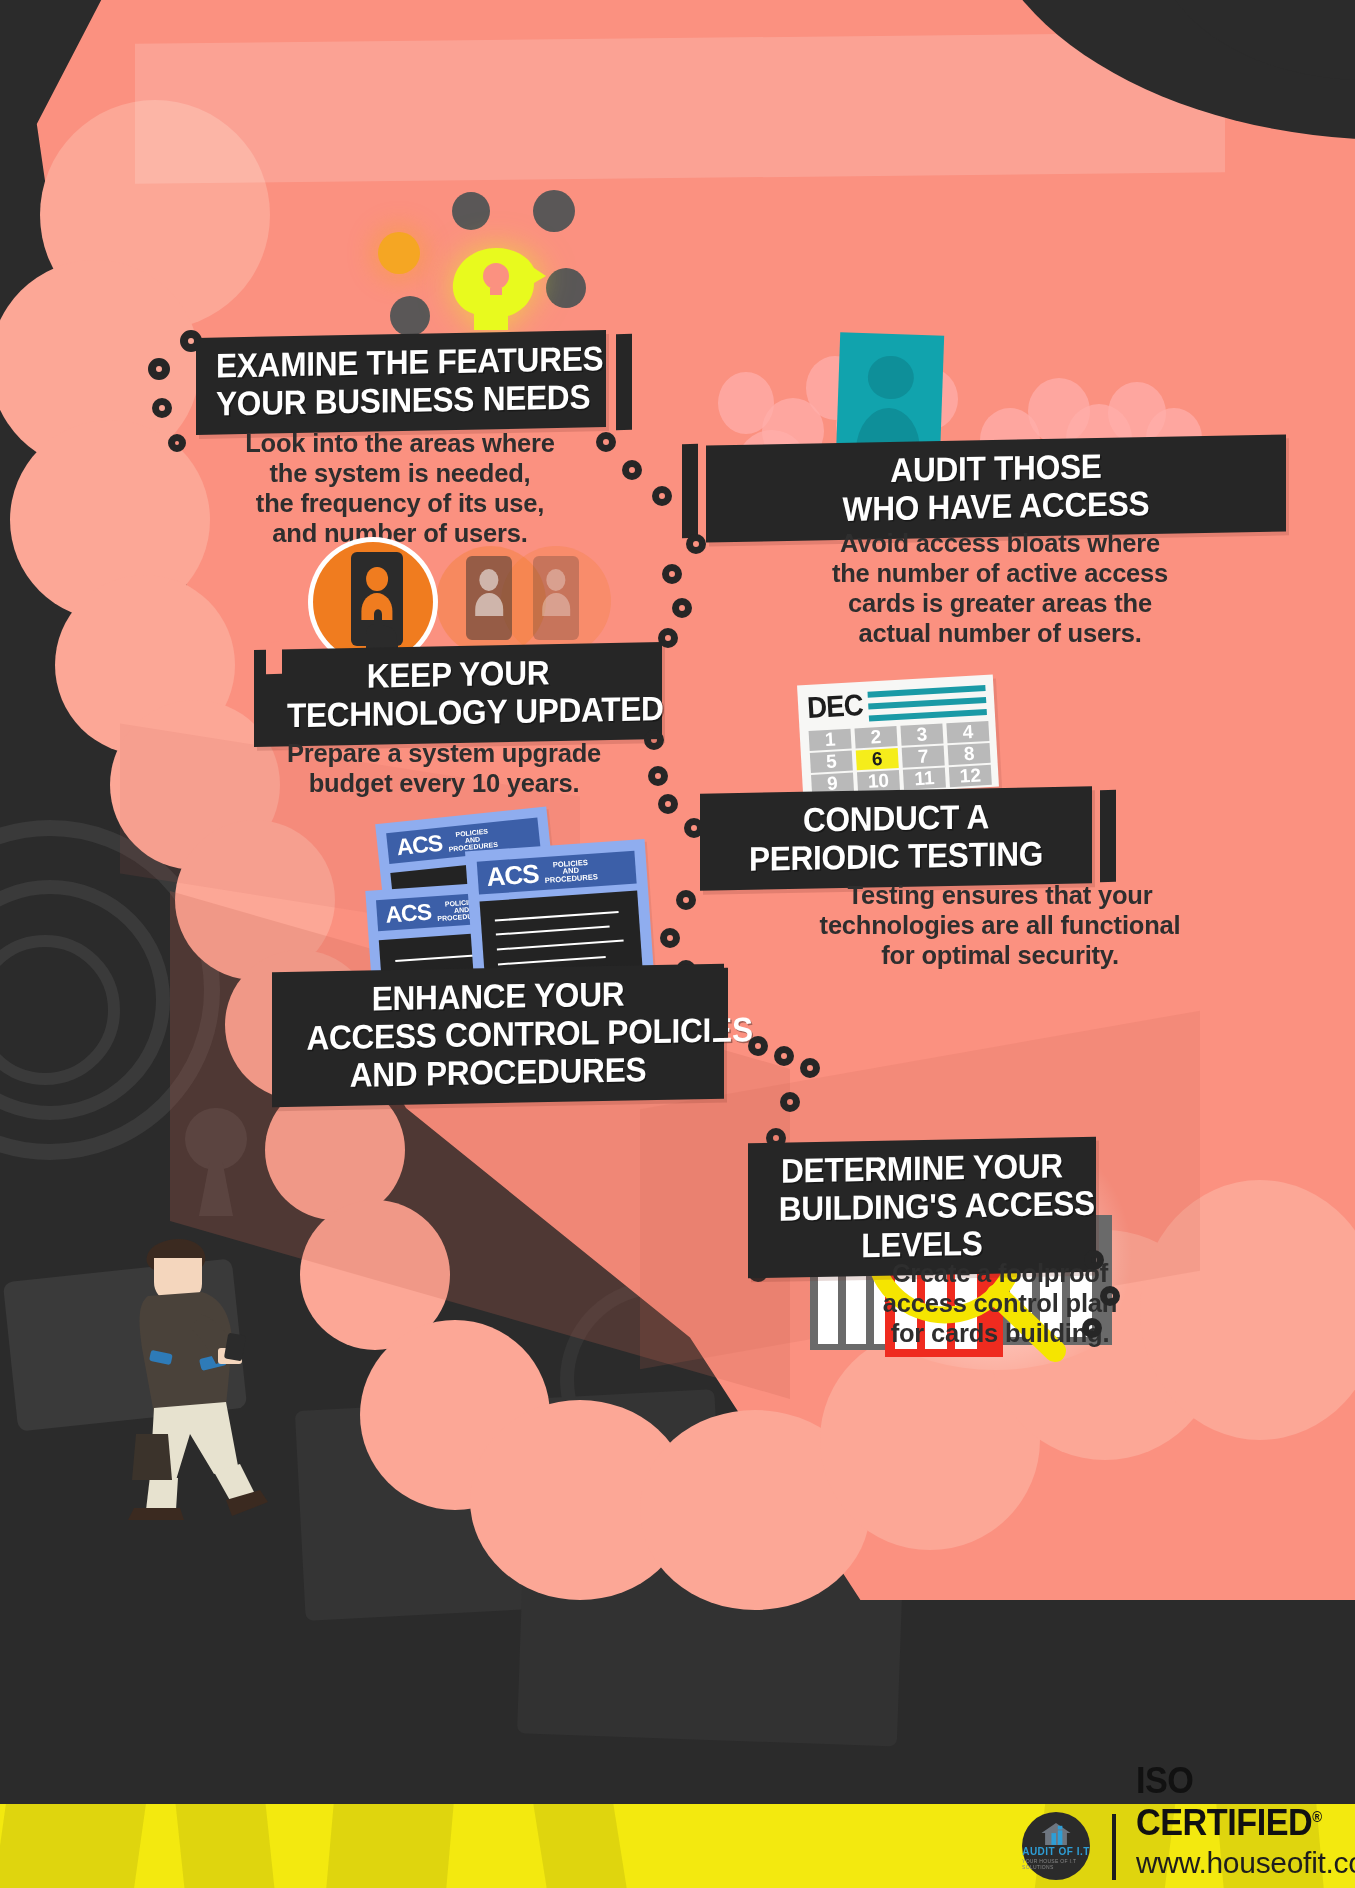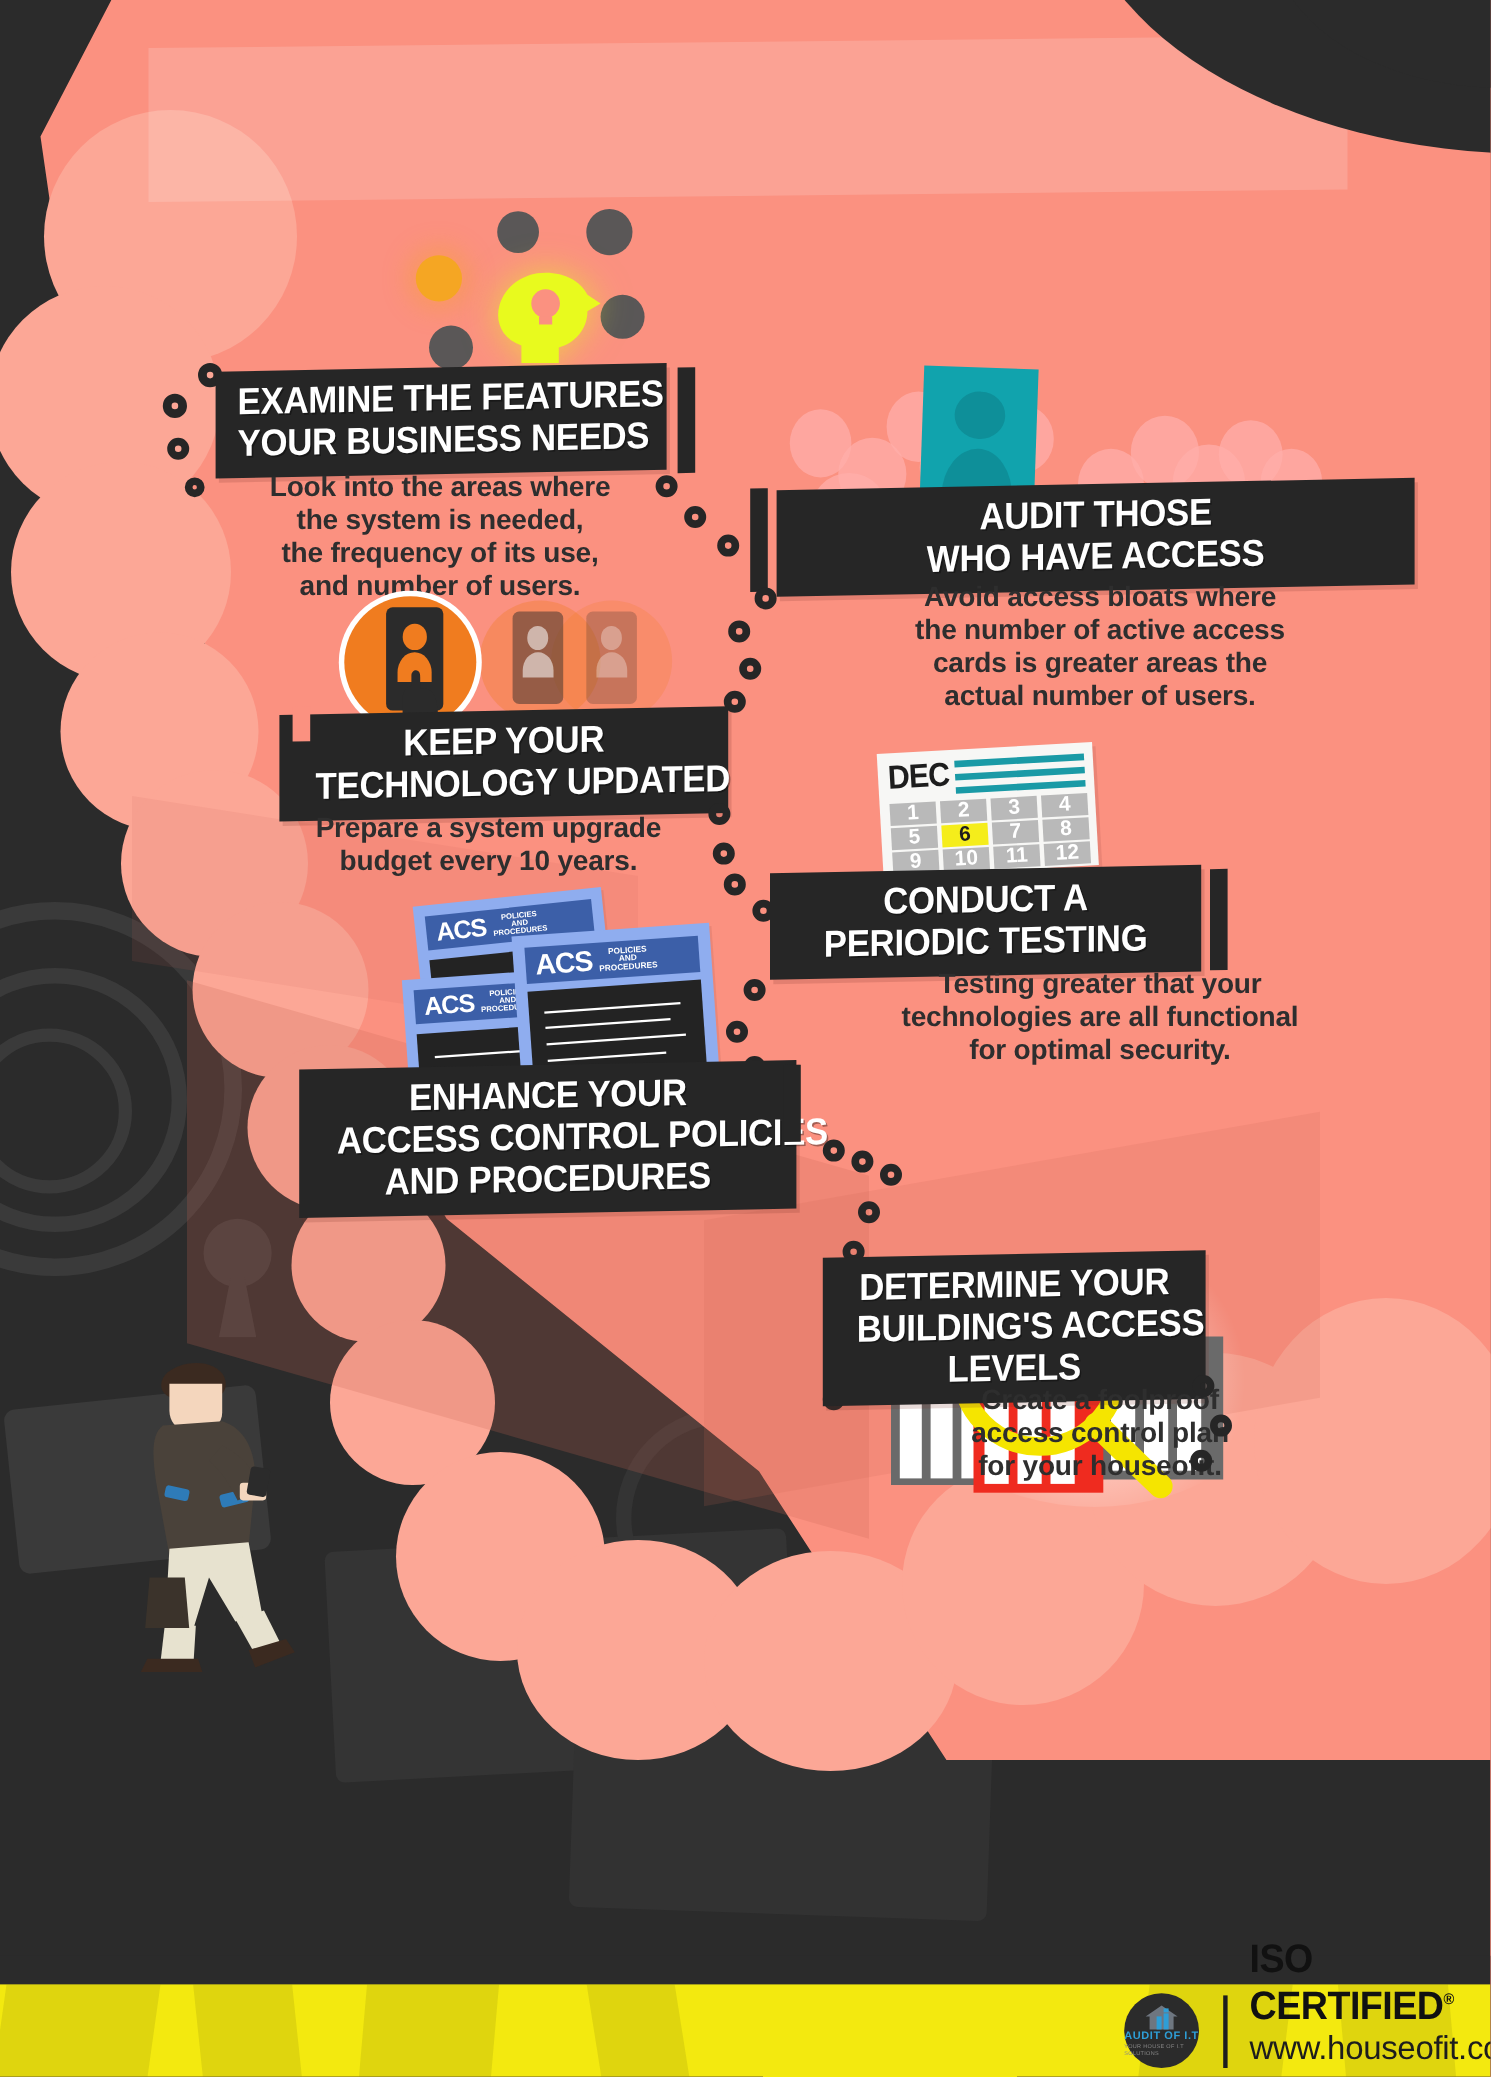--- a/index.html
+++ b/index.html
@@ -341,21 +341,21 @@
     <div class="cal-cell" style="left:101px;top:90px; width:42px; height:20px;">11</div>
     <div class="cal-cell" style="left:147px;top:90px; width:42px; height:20px;">12</div>
   </div>
 
   <div class="banner ctr" style="left:700px; top:790px; width:392px;">
     <div class="bt">CONDUCT A</div>
     <div class="bt">PERIODIC TESTING</div>
   </div>
   <div class="tick" style="left:1100px; top:790px; height:92px;"></div>
 
-  <div class="para" style="left:700px; top:880px; width:600px; white-space:pre-line;">Testing greater that your
+  <div class="para" style="left:700px; top:880px; width:600px; white-space:pre-line;">Testing ensures that your
 technologies are all functional
 for optimal security.</div>
 
   <div class="ring" style="left:676px; top:890px; width:20px; height:20px; border-width:7px;"></div>
   <div class="ring" style="left:660px; top:928px; width:20px; height:20px; border-width:7px;"></div>
   <div class="ring" style="left:676px; top:960px; width:20px; height:20px; border-width:7px;"></div>
 
   <div class="doc" style="left:382px; top:815px; width:172px; height:140px; transform:rotate(-6deg);">
     <div class="band">
       <span class="acs" style="font-size:23px;">ACS</span>
@@ -448,21 +448,21 @@
   </div>
 
   <div class="banner ctr" style="left:748px; top:1140px; width:348px;">
     <div class="bt">DETERMINE YOUR</div>
     <div class="bt">BUILDING'S ACCESS</div>
     <div class="bt">LEVELS</div>
   </div>
 
   <div class="para" style="left:760px; top:1258px; width:480px; white-space:pre-line;">Create a foolproof
 access control plan
-for your houseofit.</div>
+for cards building.</div>
 
   <div class="ring" style="left:1084px; top:1250px; width:20px; height:20px; border-width:7px;"></div>
   <div class="ring" style="left:1100px; top:1286px; width:20px; height:20px; border-width:7px;"></div>
   <div class="ring" style="left:1082px; top:1318px; width:20px; height:20px; border-width:7px;"></div>
 
   <div style="position:absolute; left:50px; top:1228px; width:230px; height:300px;">
     <svg viewBox="0 0 230 300" width="230" height="300">
 
       <path d="M100 22 C112 8 146 6 154 24 C158 34 152 40 148 42 L104 42 C96 38 94 30 100 22 Z" fill="#3b2a20"></path>
 

